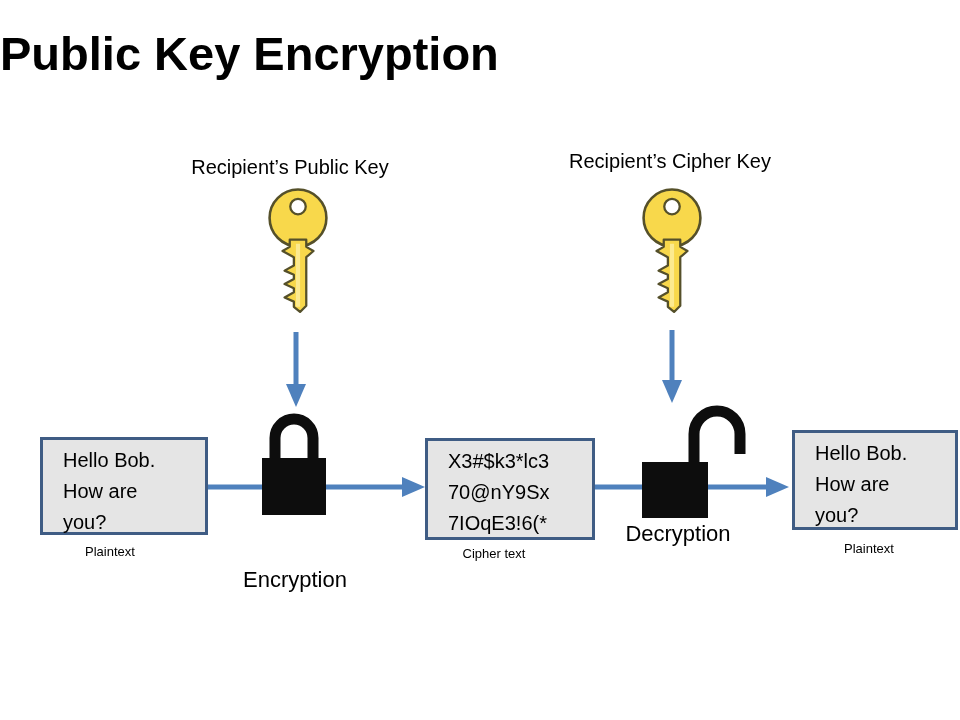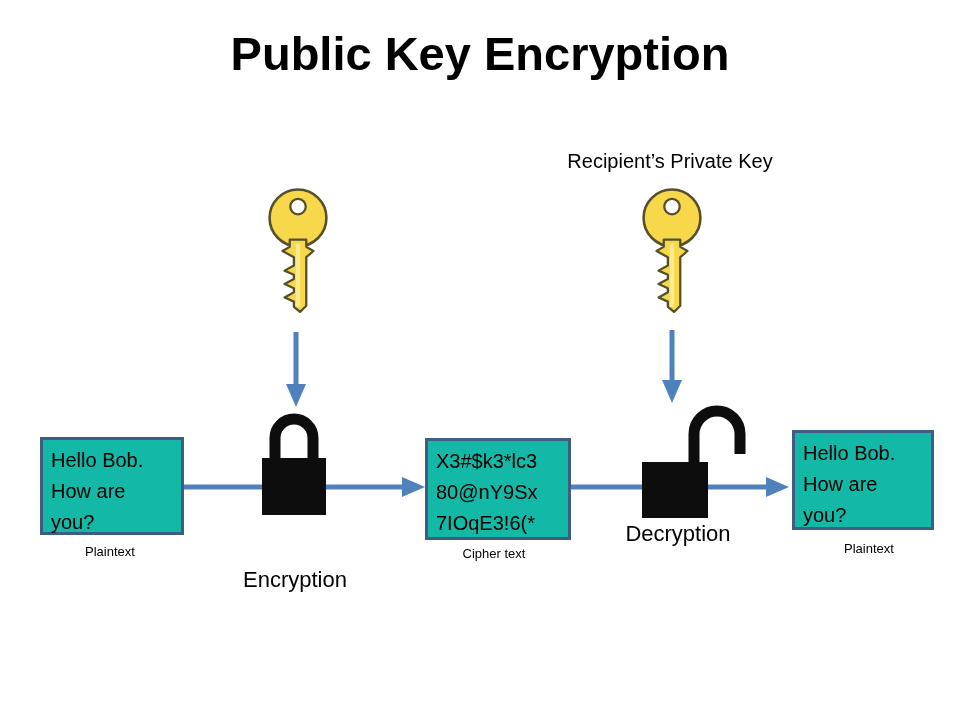--- a/index.html
+++ b/index.html
@@ -2,32 +2,32 @@
 <html><head>
 <meta charset="utf-8">
 <style>
   html,body { margin:0; padding:0; background:#ffffff; }
   .slide {
     position:relative; width:960px; height:720px; background:#ffffff;
     font-family:"Liberation Sans", sans-serif; color:#000; overflow:hidden;
   }
   .title {
     position:absolute; left:0; top:26px; width:960px;
-    text-align:center; font-size:47px; font-weight:bold; letter-spacing:0px;
+    font-size:47px; font-weight:bold; letter-spacing:0px;
   }
   .key-label { position:absolute; font-size:20px; text-align:center; }
   .key-label.public  { left:140px; top:156px; width:300px; }
   .key-label.private { left:520px; top:150px; width:300px; }
   .key-svg { position:absolute; width:84px; height:126px; }
   .key-svg.left  { left:256px; top:188px; }
   .key-svg.right { left:630px; top:188px; }
   .arrow-layer { position:absolute; left:0; top:0; width:960px; height:720px; z-index:1; }
   .textbox {
-    position:absolute; background:#14b8a6; border:3px solid #3f5c84;
-    font-size:20px; line-height:31px; padding:5px 8px; white-space:pre-line; z-index:3;
+    position:absolute; background:#e5e5e5; border:3px solid #3f5c84;
+    font-size:20px; line-height:31px; padding:5px 20px; white-space:pre-line; z-index:3;
   }
   .box-plain-left  { left:40px;  top:437px; width:122px; height:82px; }
   .box-cipher      { left:425px; top:438px; width:124px; height:86px; }
   .box-plain-right { left:792px; top:430px; width:120px; height:84px; }
   .caption { position:absolute; font-size:13px; text-align:center; z-index:3; }
   .cap-plain-left  { left:30px;  top:544px; width:160px; }
   .cap-cipher      { left:414px; top:546px; width:160px; }
   .cap-plain-right { left:789px; top:541px; width:160px; }
   .cap-encryption  { left:215px; top:519px; width:160px; font-size:22px;margin-top:48px; }
   .cap-decryption  { left:598px; top:521px; width:160px; font-size:22px; }
@@ -58,21 +58,22 @@
       <line x1="296" y1="332" x2="296" y2="386" stroke="#4f81bd" stroke-width="5"></line>
       <polygon points="286,384 306,384 296,407" fill="#4f81bd"></polygon>
     </g>
 
     <g>
       <line x1="672" y1="330" x2="672" y2="382" stroke="#4f81bd" stroke-width="5"></line>
       <polygon points="662,380 682,380 672,403" fill="#4f81bd"></polygon>
     </g>
   </svg>
 
-  <div class="key-label private">Recipient’s Private Key</div>
+  <div class="key-label public">Recipient’s Public Key</div>
+  <div class="key-label private">Recipient’s Cipher Key</div>
 
   <svg class="key-svg left" viewBox="0 0 80 122">
     <circle cx="40" cy="29" r="27.5" fill="#f8d84b" stroke="#55502a" stroke-width="2.5"></circle>
     <path d="M32,50 L48,50 L48,57 L55,61 L48,67 L48,114 L42,120 L36,115
              L36,110 L27,106 L36,101 L36,97 L27,93 L36,88 L36,84 L27,80 L36,75
              L36,67 L25,61 L32,57 Z" fill="#f8d84b" stroke="#55502a" stroke-width="2.2" stroke-linejoin="round"></path>
     <rect x="38" y="54" width="4" height="61" fill="#fcea90"></rect>
     <circle cx="40" cy="18" r="7.5" fill="#ffffff" stroke="#55502a" stroke-width="2.2"></circle>
   </svg>
 
@@ -96,21 +97,21 @@
   </svg>
 
   <div class="textbox box-plain-left">Hello Bob.
 How are
 you?</div>
   <div class="caption cap-plain-left">Plaintext</div>
 
   <div class="caption cap-encryption">Encryption</div>
 
   <div class="textbox box-cipher">X3#$k3*lc3
-80@nY9Sx
+70@nY9Sx
 7IOqE3!6(*</div>
   <div class="caption cap-decryption">Decryption</div>
 
   <div class="caption cap-cipher">Cipher text</div>
 
   <div class="textbox box-plain-right">Hello Bob.
 How are
 you?</div>
   <div class="caption cap-plain-right">Plaintext</div>
 

